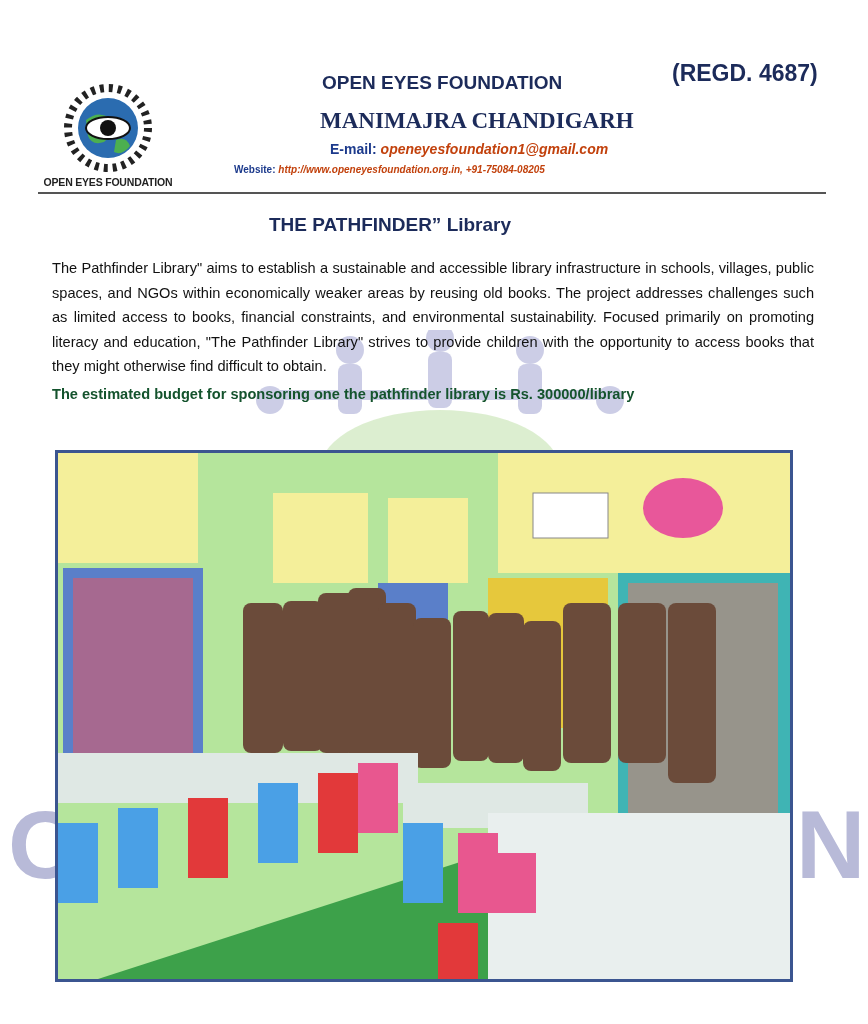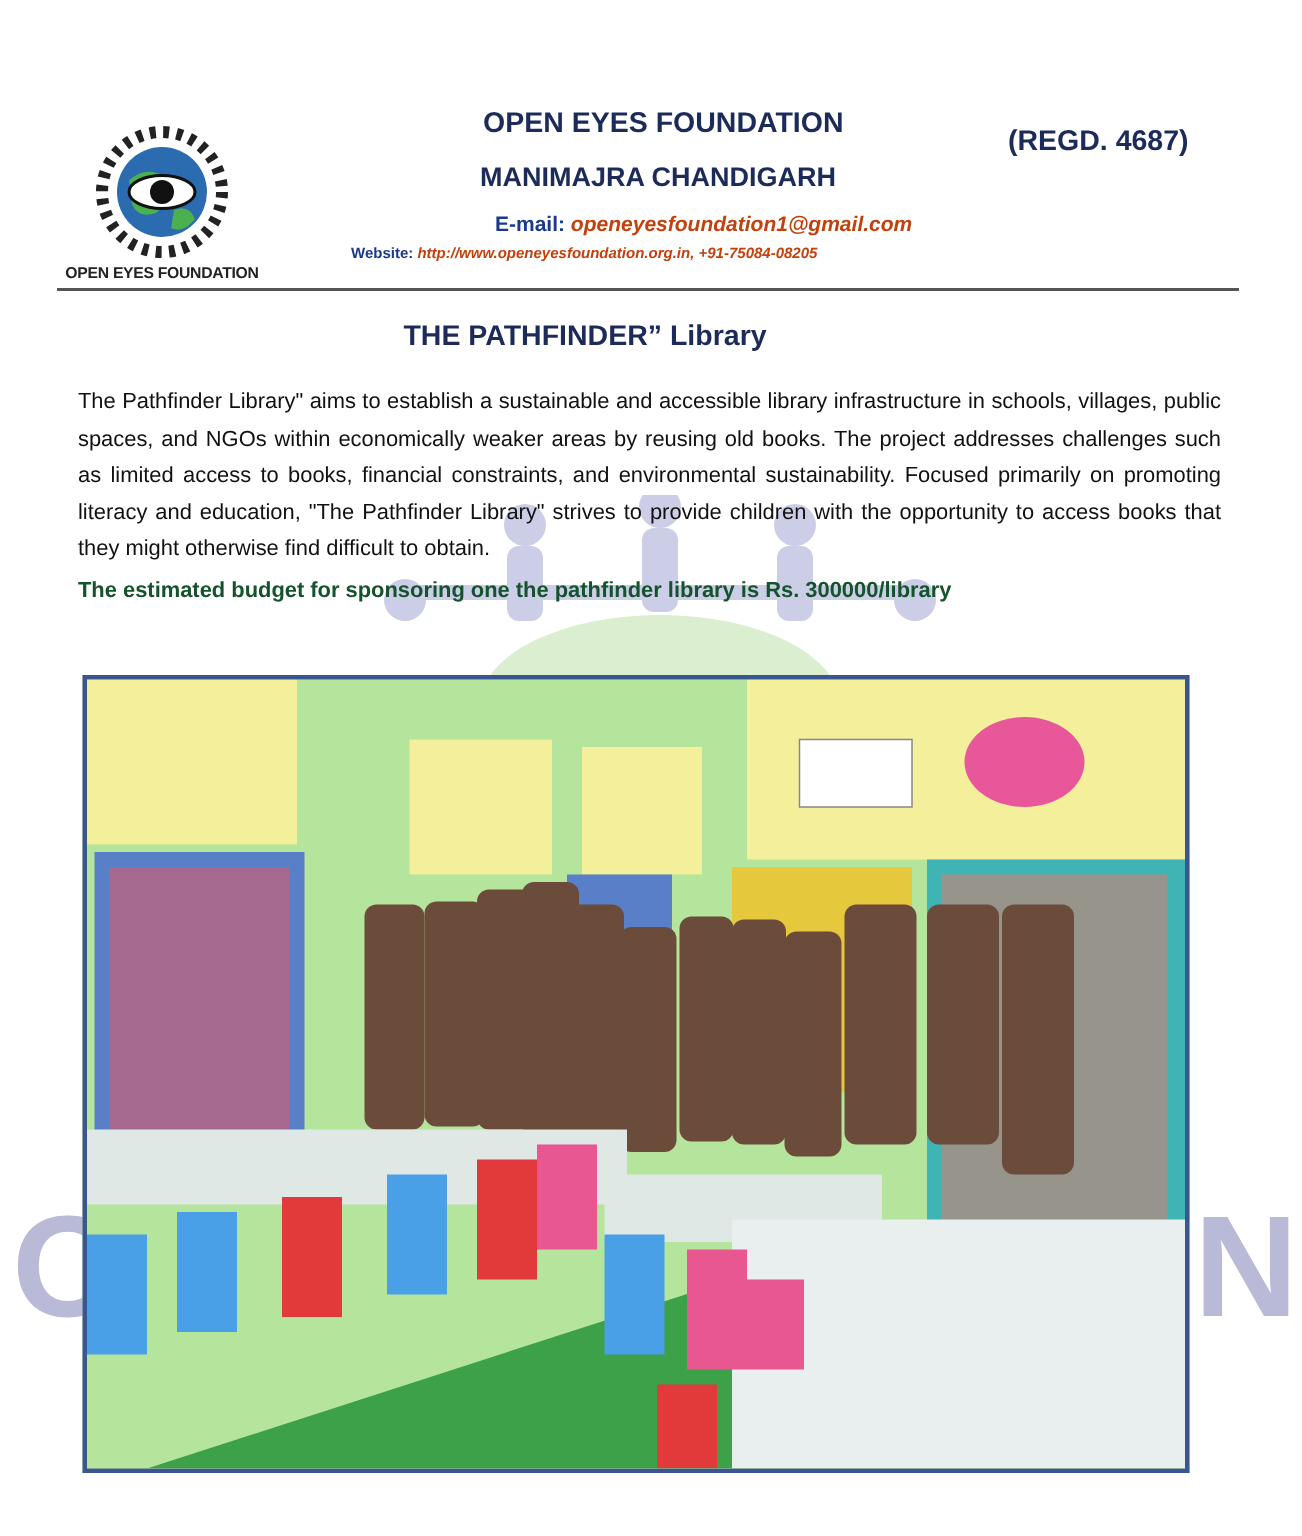--- a/index.html
+++ b/index.html
@@ -7,22 +7,22 @@
          font-family: "Liberation Sans", sans-serif; color: #111; }
   .watermark { position: absolute; left: 230px; top: 330px; width: 420px; height: 130px; opacity: 0.35; }
   .wm-letter { position: absolute; font-family: "Liberation Sans", sans-serif; font-weight: bold;
                font-size: 96px; color: #b8bad8; }
   .logo { position: absolute; left: 38px; top: 80px; width: 140px; height: 110px; }
   .logo-text { position: absolute; left: 0; top: 96px; width: 140px; text-align: center;
                font-family: "Liberation Sans", sans-serif; font-weight: bold; font-size: 10.5px;
                letter-spacing: -0.2px; color: #222; }
   .hdr { position: absolute; color: #1c2b5a; font-weight: bold; }
   .h-org { left: 322px; top: 72px; font-size: 19px; }
-  .h-reg { left: 672px; top: 84px; font-size: 19px; }
-  .h-city { left: 320px; top: 108px; font-size: 18px; }
+  .h-reg { left: 672px; top: 60px; font-size: 23px; }
+  .h-city { left: 320px; top: 108px; font-size: 23px; font-family: Liberation Serif, serif; }
   .h-email { left: 298px; top: 141px; font-size: 14px; }
   .h-web { left: 202px; top: 164px; font-size: 10px; }
   .lbl { color: #1c3a8c; margin-left: 32px; }
   .val { color: #c2410c; font-style: italic; }
   .divider { position: absolute; left: 38px; top: 192px; width: 788px; height: 2px; background: #555; }
   .title { position: absolute; left: 0; top: 214px; width: 780px; text-align: center;
            font-size: 19px; font-weight: bold; color: #1c2b5a; }
   .para { position: absolute; left: 52px; top: 256px; width: 762px; font-size: 14.6px;
           line-height: 24.6px; text-align: justify; color: #111; }
   .budget { position: absolute; left: 52px; top: 386px; font-size: 14.6px; font-weight: bold; color: #14532d; }

